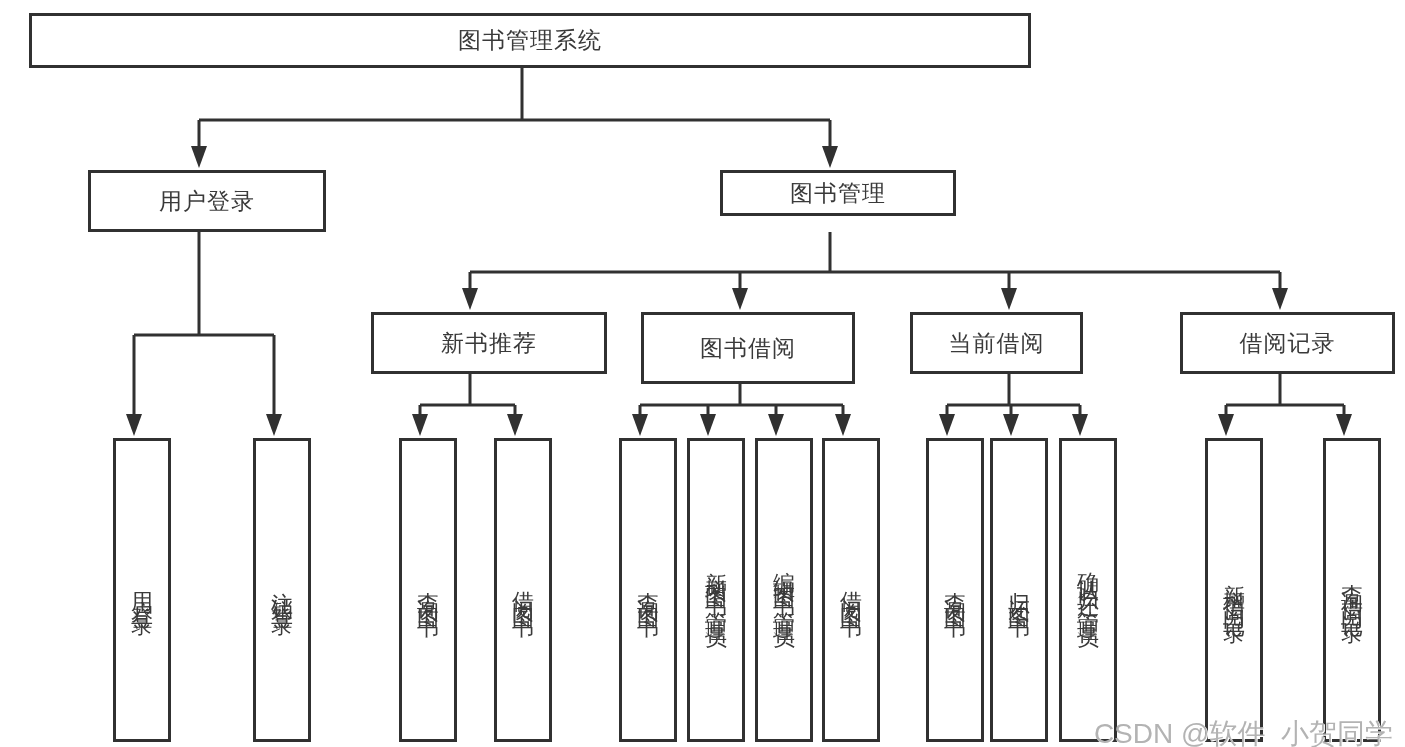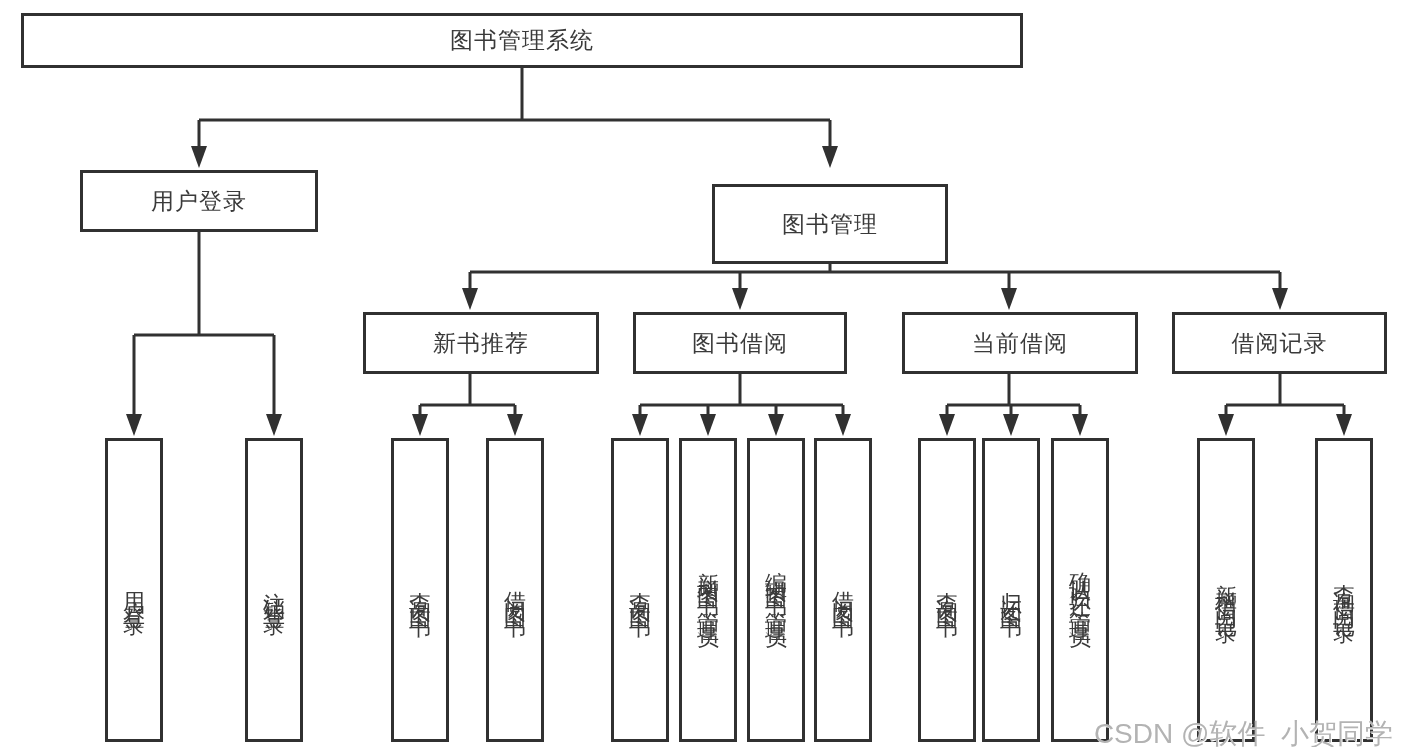--- a/index.html
+++ b/index.html
@@ -23,20 +23,21 @@
   }
   .box {
     position: absolute;
     box-sizing: border-box;
     border: 3px solid #313131;
     background: #ffffff;
     display: flex;
     align-items: center;
     justify-content: center;
     color: #3a3a3a;
+    margin-left: 8px;
   }
   .box.h span {
     font-size: 23px;
     letter-spacing: 1px;
     white-space: nowrap;
   }
   .box.v span {
     writing-mode: vertical-lr;
     text-orientation: mixed;
     font-size: 22px;
@@ -100,31 +101,31 @@
     </g>
   </svg>
 
   <div class="box h" style="left:21px; top:13px; width:1002px; height:55px">
     <span>图书管理系统</span>
   </div>
 
   <div class="box h" style="left:80px; top:170px; width:238px; height:62px">
     <span>用户登录</span>
   </div>
-  <div class="box h" style="left:712px; top:184px; width:236px; height:80px">
+  <div class="box h" style="left:712px; top:170px; width:236px; height:46px">
     <span>图书管理</span>
   </div>
 
   <div class="box h" style="left:363px; top:312px; width:236px; height:62px">
     <span>新书推荐</span>
   </div>
-  <div class="box h" style="left:633px; top:312px; width:214px; height:62px">
+  <div class="box h" style="left:633px; top:312px; width:214px; height:72px">
     <span>图书借阅</span>
   </div>
-  <div class="box h" style="left:902px; top:312px; width:236px; height:62px">
+  <div class="box h" style="left:902px; top:312px; width:173px; height:62px">
     <span>当前借阅</span>
   </div>
   <div class="box h" style="left:1172px; top:312px; width:215px; height:62px">
     <span>借阅记录</span>
   </div>
 
   <div class="box v" style="left:105px; top:438px; width:58px; height:304px">
     <span>用户登录</span>
   </div>
   <div class="box v" style="left:245px; top:438px; width:58px; height:304px">

